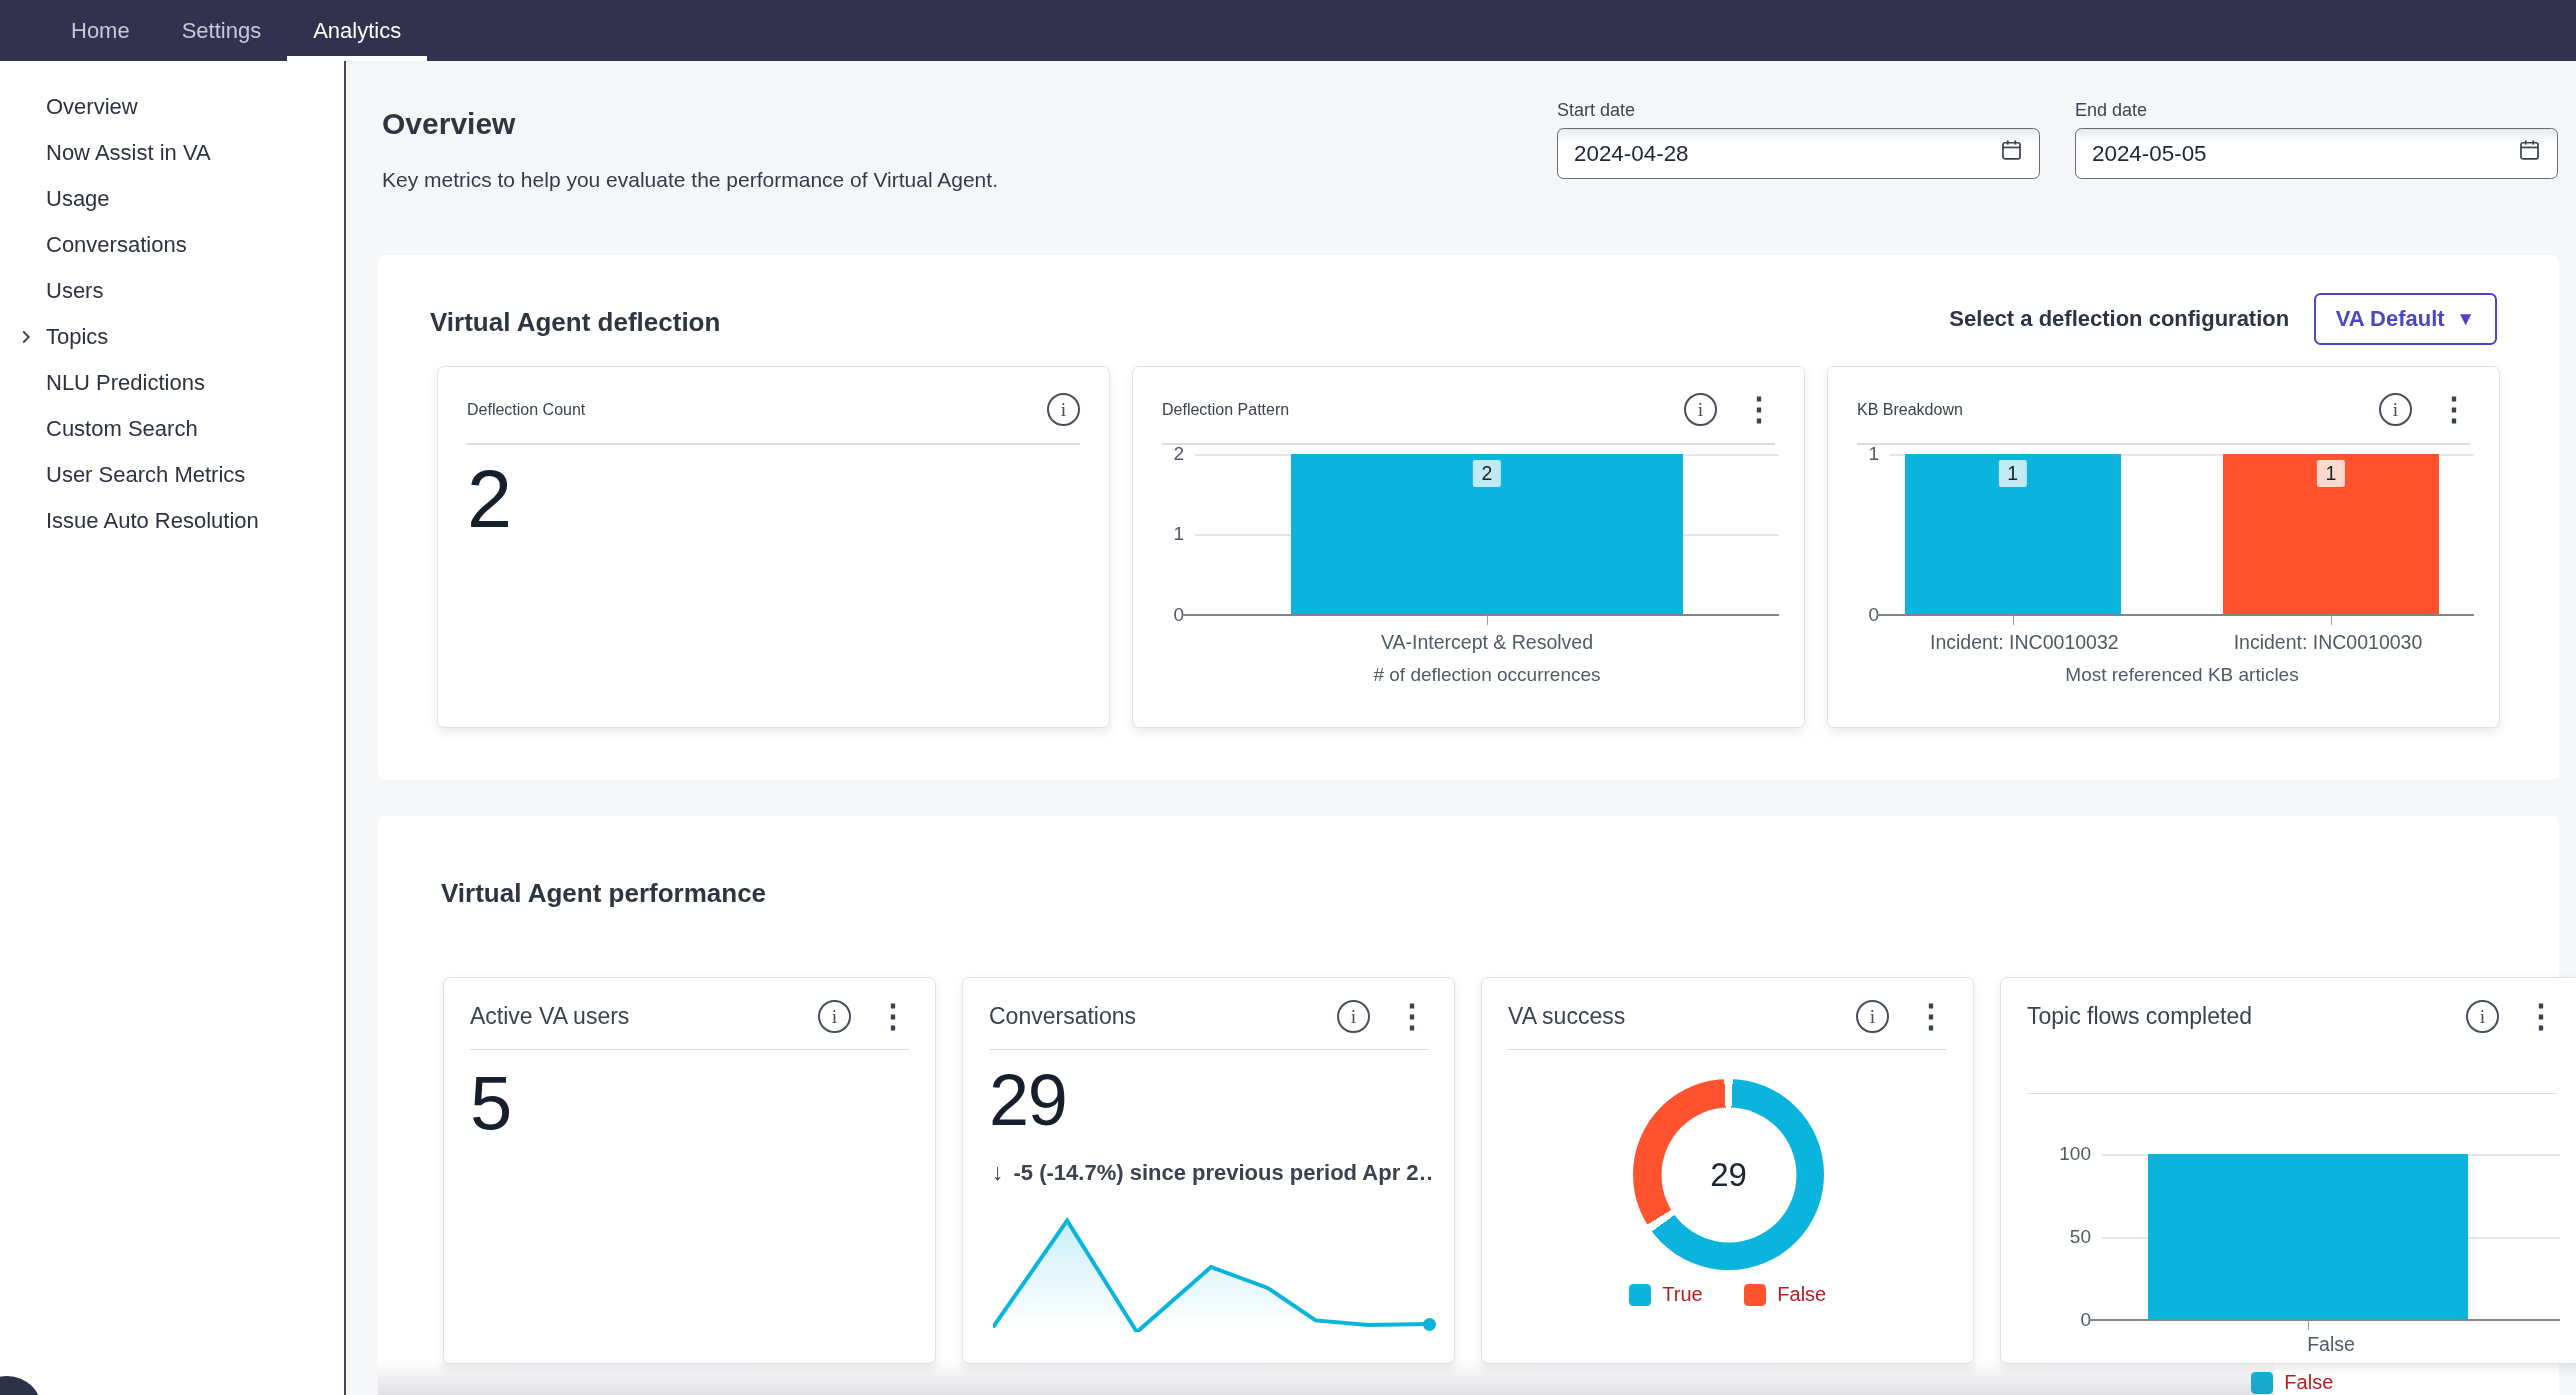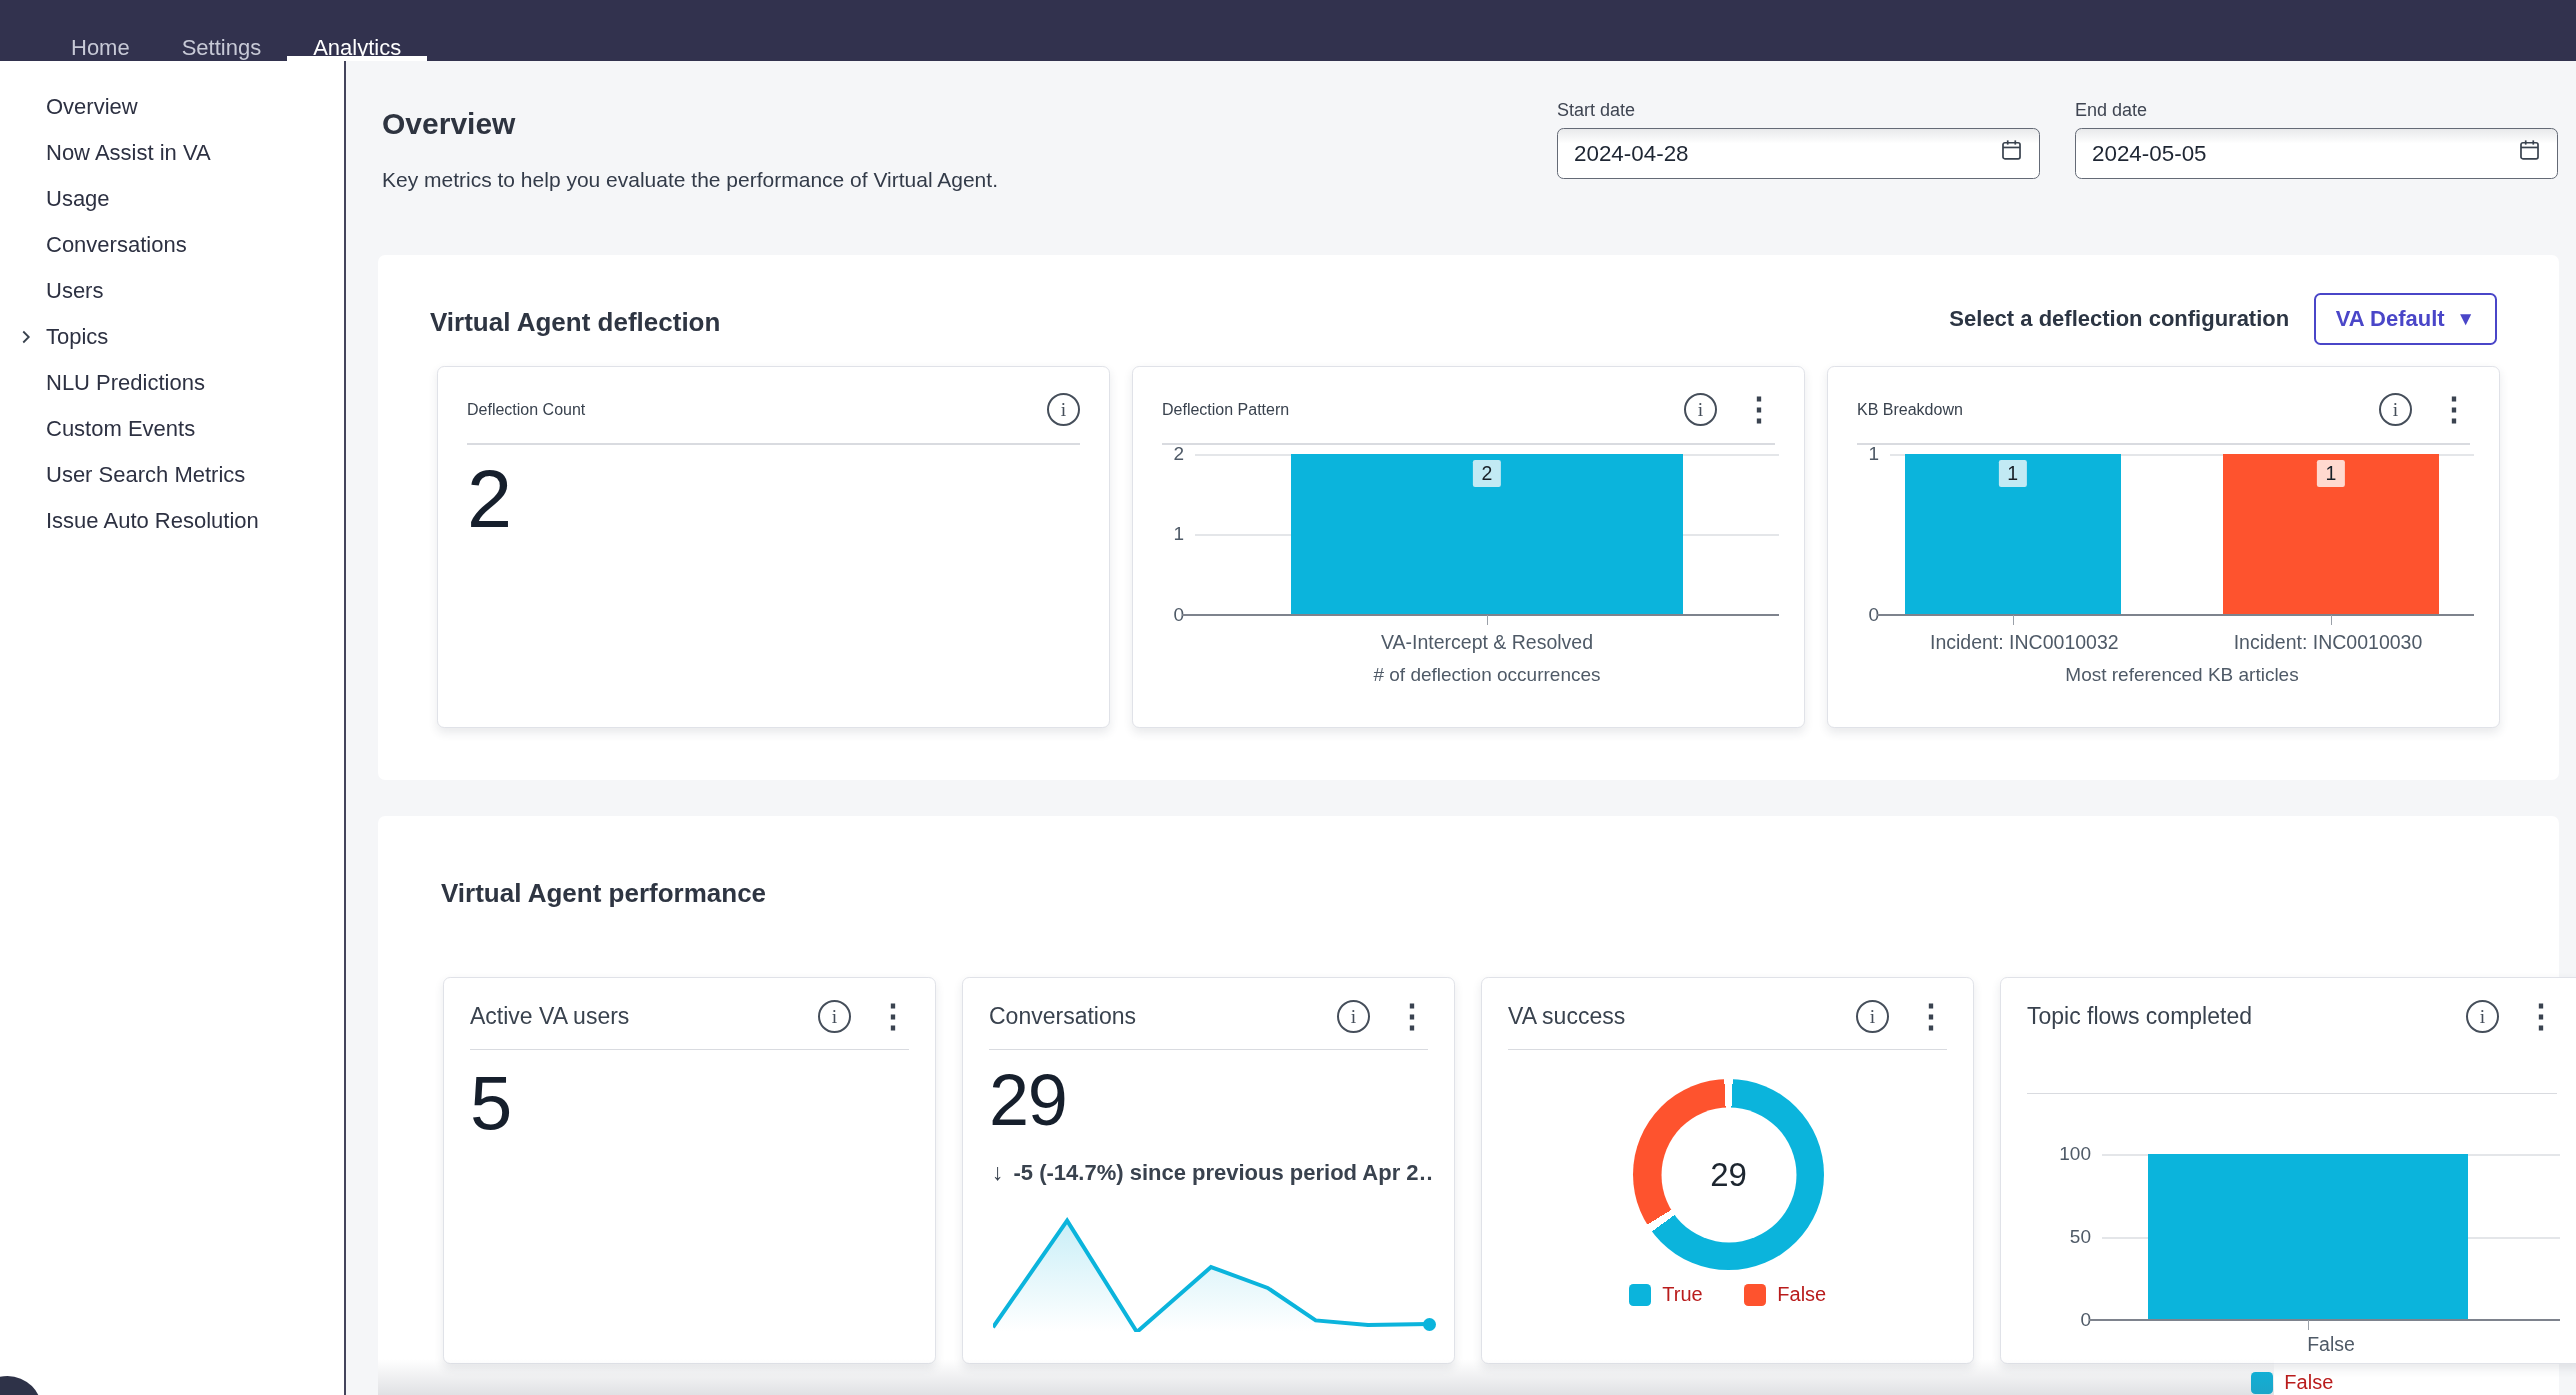--- a/index.html
+++ b/index.html
@@ -2,21 +2,21 @@
 <html style="font-size:11.6px"><head>
 <meta charset="utf-8">
 <style>
   * { box-sizing: border-box; margin: 0; padding: 0; }
   html,body { width:2576px; height:1395px; }
   body { font-family:"Liberation Sans", sans-serif; background:#f5f6f8; overflow:hidden; }
   #screen { position:relative; width:2576px; height:1395px; background:#f5f6f8; overflow:hidden; }
 
   
   .topnav { position:absolute; left:0; top:0; width:2576px; height:61px; background:#32324e; display:flex; padding-left:45px; z-index:30; }
-  .tab { position:relative; display:flex; align-items:flex-end; padding:0 26px; font-size:22px; color:#c7c9d6; cursor:pointer; }
+  .tab { position:relative; display:flex; align-items:center; padding:0 26px; font-size:22px; color:#c7c9d6; cursor:pointer; }
   .tab.active { color:#ffffff; font-weight:500; }
   .tab.active::after { content:''; position:absolute; left:0; right:0; bottom:0; height:5px; background:#ffffff; }
 
   
   .sidebar { position:absolute; left:0; top:61px; width:346px; height:1334px; background:#ffffff; border-right:2.2px solid #44445c; z-index:20; }
   .sidebar ul { list-style:none; padding-top:23px; }
   .sidebar li { position:relative; height:46px; display:flex; align-items:center; padding-left:46px; font-size:22px; color:#2d3142; cursor:pointer; }
   .side-chevron { position:absolute; left:13px; top:50%; transform:translateY(-50%); width:26px; height:26px; display:flex; align-items:center; justify-content:center; }
 
   
@@ -140,21 +140,21 @@
           <svg width="22" height="22" viewBox="0 0 24 24" fill="none" stroke="#39424e" stroke-width="2">
               <polyline points="9,6 15,12 9,18"></polyline>
             </svg>
         </span>
         <span>Topics</span>
       </li>
       <li>
           <span>NLU Predictions</span>
         </li>
       <li>
-          <span>Custom Events</span>
+          <span>Custom Search</span>
         </li>
       <li>
           <span>User Search Metrics</span>
         </li>
       <li>
           <span>Issue Auto Resolution</span>
         </li>
     </ul>
   </nav>
 

